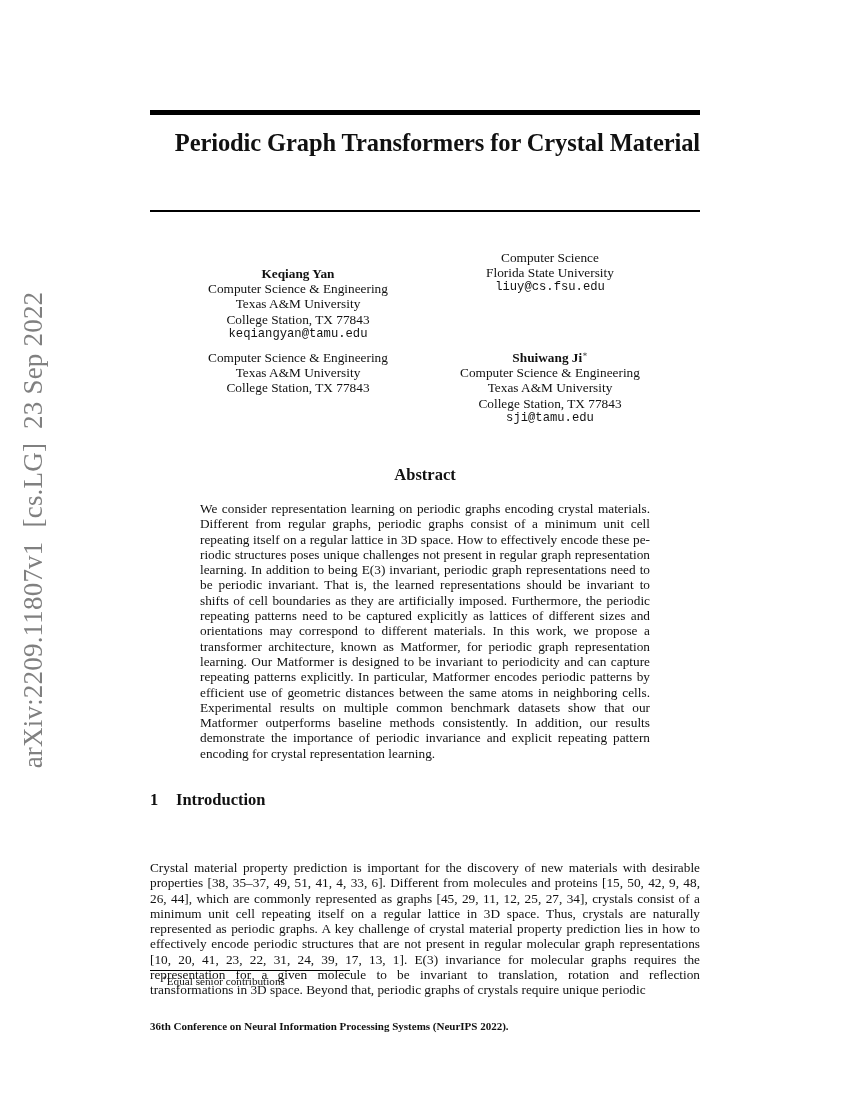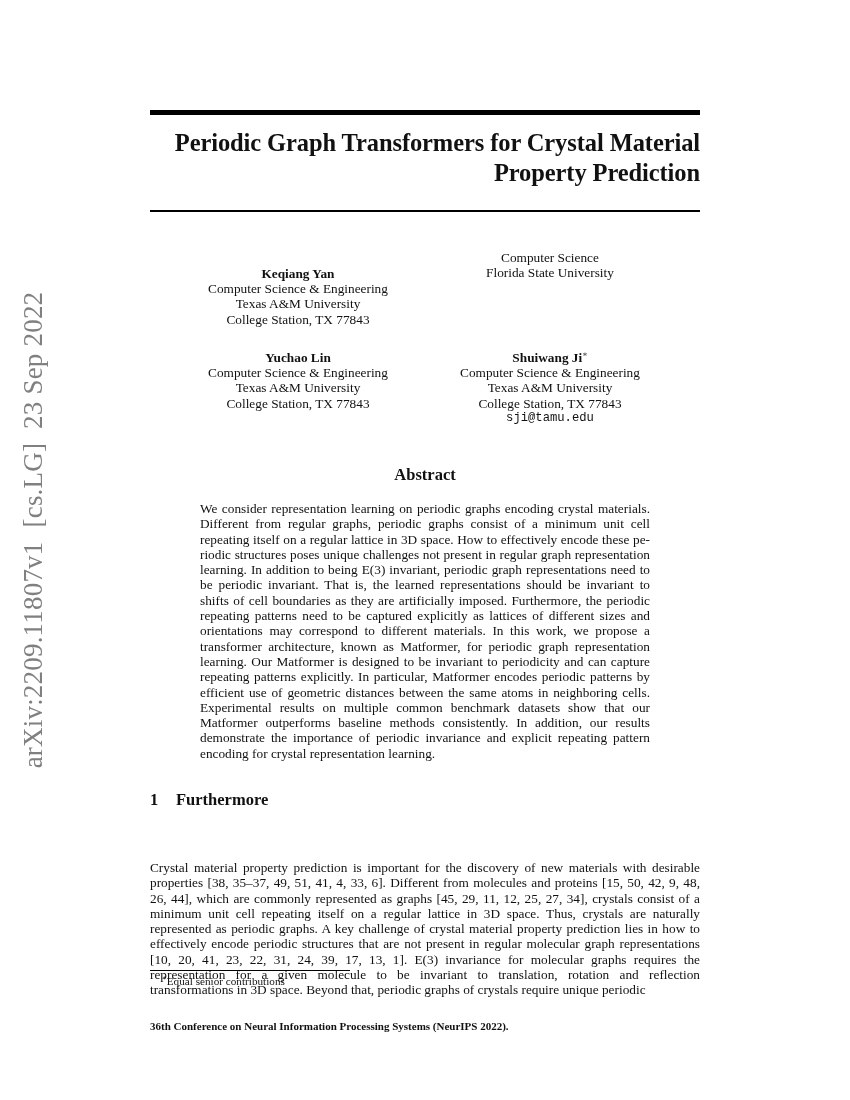--- a/index.html
+++ b/index.html
@@ -56,53 +56,53 @@
 </head>
 <body>
 
 <div class="abs arxiv-stamp">
   <span>arXiv:2209.11807v1</span><span>[cs.LG]</span><span style="margin-right:0">23 Sep 2022</span>
 </div>
 
 <div class="abs rule-top"></div>
 <div class="abs title">
   <div>Periodic Graph Transformers for Crystal Material</div>
-  <div>Property Prediction</div>
 </div>
 <div class="abs rule-bottom"></div>
 
 <div class="abs author a1">
   <div class="name"><span>Keqiang Yan</span><sup></sup></div>
   <div>Computer Science &amp; Engineering</div>
   <div>Texas A&amp;M University</div>
   <div>College Station, TX 77843</div>
+  <div class="email">keqiangyan@tamu.edu</div>
 </div>
 <div class="abs author a2">
   <div>Computer Science</div>
   <div>Florida State University</div>
+  <div class="email">liuy@cs.fsu.edu</div>
 </div>
 <div class="abs author a3">
-  <div class="name"><span>Yuchao Lin</span><sup></sup></div>
   <div>Computer Science &amp; Engineering</div>
   <div>Texas A&amp;M University</div>
   <div>College Station, TX 77843</div>
 </div>
 <div class="abs author a4">
   <div class="name"><span>Shuiwang Ji</span><sup>∗</sup></div>
   <div>Computer Science &amp; Engineering</div>
   <div>Texas A&amp;M University</div>
   <div>College Station, TX 77843</div>
   <div class="email">sji@tamu.edu</div>
 </div>
 
 <div class="abs abstract-title">Abstract</div>
 <div class="abs abstract-body">We consider representation learning on periodic graphs encoding crystal materials. Different from regular graphs, periodic graphs consist of a minimum unit cell repeating itself on a regular lattice in 3D space. How to effectively encode these pe­riodic structures poses unique challenges not present in regular graph representation learning. In addition to being E(3) invariant, periodic graph representations need to be periodic invariant. That is, the learned representations should be invariant to shifts of cell boundaries as they are artificially imposed. Furthermore, the periodic repeating patterns need to be captured explicitly as lattices of different sizes and orientations may correspond to different materials. In this work, we propose a transformer architecture, known as Matformer, for periodic graph representation learning. Our Matformer is designed to be invariant to periodicity and can capture repeating patterns explicitly. In particular, Matformer encodes periodic patterns by efficient use of geometric distances between the same atoms in neighboring cells. Experimental results on multiple common benchmark datasets show that our Matformer outperforms baseline methods consistently. In addition, our results demonstrate the importance of periodic invariance and explicit repeating pattern encoding for crystal representation learning.</div>
 
 <div class="abs section-head">
-  <span class="num">1</span><span>Furthermore</span>
+  <span class="num">1</span><span>Introduction</span>
 </div>
 <div class="abs intro-body">Crystal material property prediction is important for the discovery of new materials with desirable properties [38, 35–37, 49, 51, 41, 4, 33, 6]. Different from molecules and proteins [15, 50, 42, 9, 48, 26, 44], which are commonly represented as graphs [45, 29, 11, 12, 25, 27, 34], crystals consist of a minimum unit cell repeating itself on a regular lattice in 3D space. Thus, crystals are naturally represented as periodic graphs. A key challenge of crystal material property prediction lies in how to effectively encode periodic structures that are not present in regular molecular graph representations [10, 20, 41, 23, 22, 31, 24, 39, 17, 13, 1]. E(3) invariance for molecular graphs requires the representation for a given molecule to be invariant to translation, rotation and reflection transformations in 3D space. Beyond that, periodic graphs of crystals require unique periodic</div>
 
 <div class="abs footnote-rule"></div>
 <div class="abs footnote">
   <sup>∗</sup><span>Equal senior contributions</span>
 </div>
 
 <div class="abs venue">36th Conference on Neural Information Processing Systems (NeurIPS 2022).</div>
 

